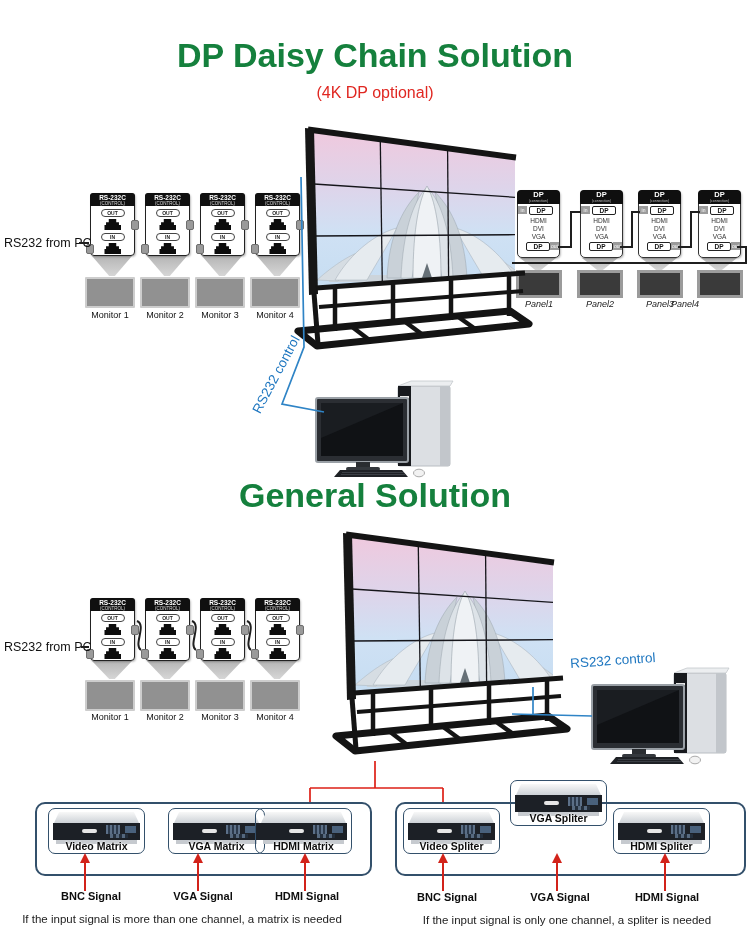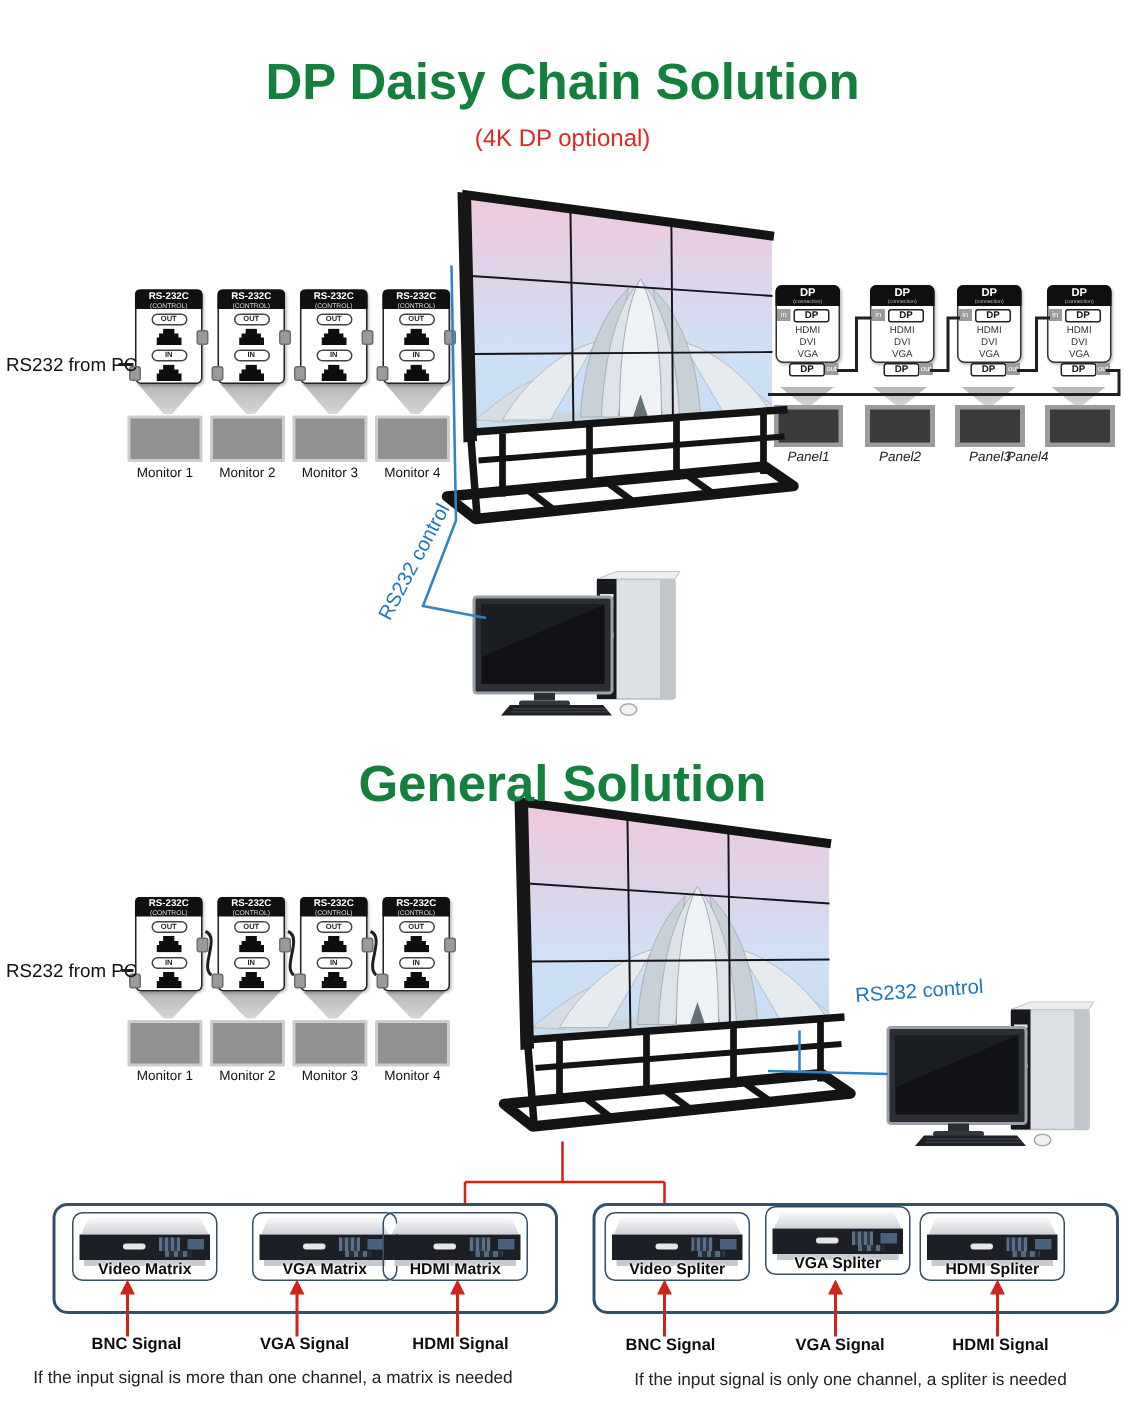--- a/index.html
+++ b/index.html
@@ -26,21 +26,21 @@
   .cb-plug{position:absolute;width:6px;height:8px;background:#9a9a9a;border:1px solid #6e6e6e;border-radius:2px;}
   .plug-out{right:-5px;top:26px;}.plug-in{left:-5px;top:50px;}
 
   .funnel{position:absolute;clip-path:polygon(0 0,100% 0,57% 95%,43% 95%);
           background:linear-gradient(#b5b5b5,#d8d8d8);z-index:1;}
   .monitor{position:absolute;width:50px;height:31px;background:#919191;border:2.5px solid #cdcdcd;
            box-sizing:border-box;border-radius:1px;z-index:1;}
   .mon-label{position:absolute;width:52px;text-align:center;font-size:9px;font-weight:normal;color:#111;z-index:1;}
 
   
-  .dp-box{position:absolute;width:43px;height:52px;background:#fff;border:1.5px solid #333;
+  .dp-box{position:absolute;width:43px;height:68px;background:#fff;border:1.5px solid #333;
           border-radius:5px;box-sizing:border-box;z-index:2;box-shadow:1px 1px 2px rgba(0,0,0,.25);}
   .dp-head{position:absolute;top:-1px;left:-1px;right:-1px;height:14px;background:#0f0f0f;
            border-radius:4px 4px 0 0;color:#fff;text-align:center;}
   .dp-title{font-size:7.5px;font-weight:bold;line-height:8px;padding-top:1px;}
   .dp-sub{font-size:3.5px;line-height:4px;color:#bbb;}
   .dp-tag{position:absolute;background:#9b9b9b;color:#fff;font-size:5px;line-height:8px;width:9px;height:8px;text-align:center;}
   .tag-in{left:0;top:15px;}.tag-out{right:0;top:51px;}
   .dp-port{position:absolute;width:24px;height:9px;border:1.3px solid #222;border-radius:2px;background:#fff;
            font-size:6.5px;font-weight:bold;color:#111;text-align:center;line-height:7px;box-sizing:border-box;}
   .port-in{left:11px;top:14.5px;}.port-out{left:8px;top:50.5px;}
@@ -144,21 +144,21 @@
       <path d="M40,94.5 L102,94.5 M39,96.5 L103,96.5" stroke="#3a3e44" stroke-width="1"></path>
       <ellipse cx="117" cy="95" rx="5.5" ry="3.8" fill="#f2f2f2" stroke="#aaa"></ellipse>
     </g>
   </defs>
 </svg>
 
 <div id="stage">
 
   <div class="h1" style="top:36px">DP Daisy Chain Solution</div>
   <div class="subtitle" style="top:84px">(4K DP optional)</div>
-  <div class="h1" style="top:504px">General Solution</div>
+  <div class="h1" style="top:476px">General Solution</div>
 
   <div class="rs-label" style="left:4px;top:236px">RS232 from PC</div>
 
   <div class="ctrl-box" style="left:90px;top:193px">
     <div class="cb-head">
         <div class="cb-title">RS-232C</div>
         <div class="cb-sub">(CONTROL)</div>
       </div>
     <div class="cb-pill pill-out">OUT</div>
     <div class="cb-jack jack-out"></div>
@@ -418,21 +418,21 @@
     <div class="dev-top"></div>
     <div class="dev-front">
         <div class="dev-btn"></div>
         <div class="dev-vent"></div>
         <div class="dev-vent2"></div>
         <div class="dev-vent3"></div>
       </div>
     <div class="dev-base"></div>
     <div class="dev-label">Video Spliter</div>
   </div>
-  <div class="device" style="left:510px;top:804px">
+  <div class="device" style="left:510px;top:780px">
     <div class="dev-top"></div>
     <div class="dev-front">
         <div class="dev-btn"></div>
         <div class="dev-vent"></div>
         <div class="dev-vent2"></div>
         <div class="dev-vent3"></div>
       </div>
     <div class="dev-base"></div>
     <div class="dev-label">VGA Spliter</div>
   </div>

